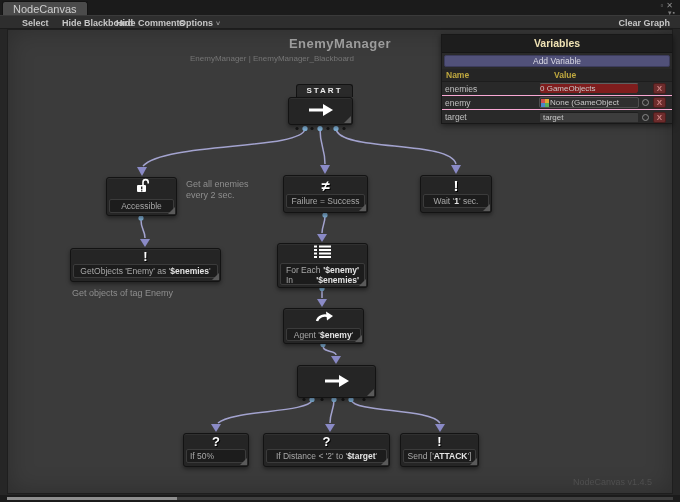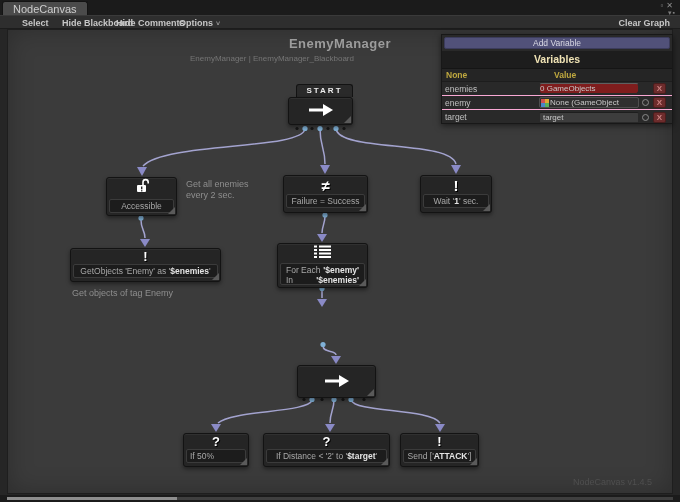--- a/index.html
+++ b/index.html
@@ -223,20 +223,30 @@
           <span class="nvar">'$enemy'</span>
         </div>
       <div class="frow">
           <span>In</span>
           <span class="nvar">'$enemies'</span>
         </div>
     </div>
     <div class="grip"></div>
   </div>
 
+  <div class="node" style="left:283px; top:308px; width:81px; height:36px;">
+    <span>
+      <svg width="20" height="13" viewBox="0 0 20 13">
+        <path d="M3 11 A8 7 0 0 1 15 6.5" stroke="#fff" stroke-width="2.4" fill="none"></path>
+        <polygon points="12,1.5 19,6 13,10.5" fill="#fff"></polygon>
+      </svg>
+    </span>
+    <div class="nlabel"><span>Agent '</span><span class="nvar">$enemy</span><span>'</span></div>
+    <div class="grip"></div>
+  </div>
 
   <div class="node" style="left:297px; top:365px; width:79px; height:33px;">
     <span>
       <svg width="26" height="12">
           <rect x="1" y="4.5" width="15" height="3" fill="#fff"></rect>
           <polygon points="15,0 25,6 15,12" fill="#fff"></polygon>
         </svg>
     </span>
     <div class="grip"></div>
   </div>
@@ -253,24 +263,24 @@
     <div class="grip"></div>
   </div>
 
   <div class="node" style="left:400px; top:433px; width:79px; height:34px;">
     <span class="glyph" style="font-size:13px;">!</span>
     <div class="nlabel"><span>Send ['</span><span class="nvar">ATTACK</span><span>']</span></div>
     <div class="grip"></div>
   </div>
 
   <div id="vars">
+    <div id="vars-title">Variables</div>
     <div id="add-var">Add Variable</div>
-    <div id="vars-title">Variables</div>
     <div class="col-head">
-      <span class="col-name">None</span>
+      <span class="col-name">Name</span>
       <span style="margin-left:12px;">Value</span>
     </div>
 
     <div class="vrow">
       <span class="vname">enemies</span>
       <span class="vfield btn-field">0 GameObjects</span>
       <span class="picker hidden"></span>
       <span class="xbtn">X</span>
     </div>
 

